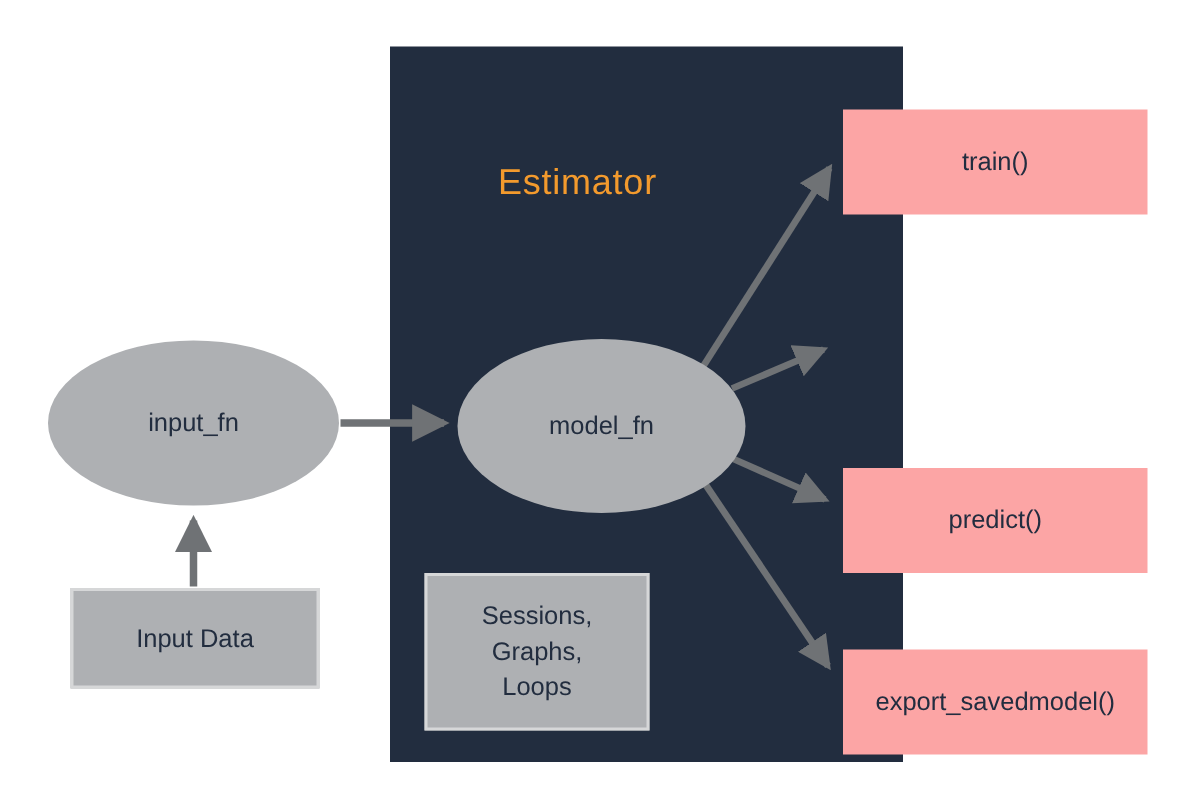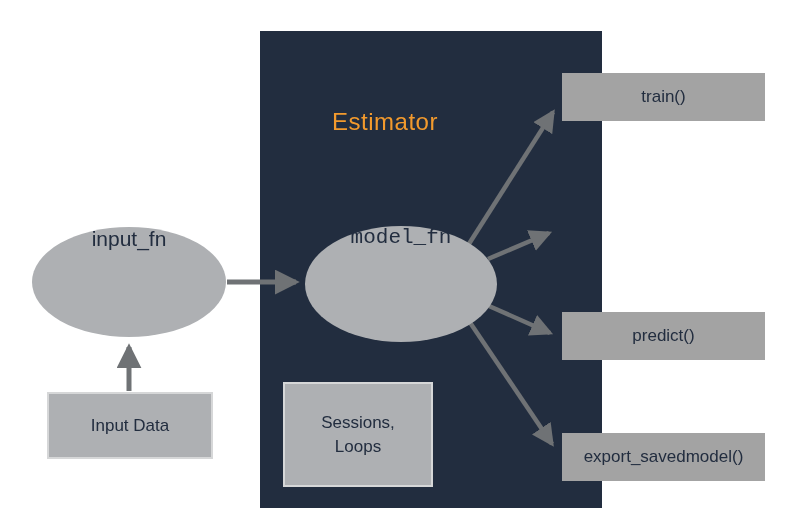--- a/index.html
+++ b/index.html
@@ -30,46 +30,47 @@
   .arrows {
     position: absolute;
     left: 0; top: 0;
     pointer-events: none;
   }
   .ellipse {
     position: absolute;
     background: #AEB0B3;
     border-radius: 50%;
     display: flex;
+    align-items: center;
     justify-content: center;
     color: #222D3F;
-    font-size: 21px;
+    font-size: 17px;
   }
   .ellipse.input-fn { left: 32px;  top: 227px; width: 194px; height: 110px; }
-  .ellipse.model-fn { left: 305px; top: 226px; width: 192px; height: 116px; font-family: Liberation Mono, monospace; }
+  .ellipse.model-fn { left: 305px; top: 226px; width: 192px; height: 116px; }
   .gray-box {
     position: absolute;
     background: #AEB0B3;
     border: 2px solid #D6D7D8;
     box-sizing: border-box;
     display: flex;
     align-items: center;
     justify-content: center;
     color: #222D3F;
     font-size: 17px;
     text-align: center;
   }
   .input-data { left: 47px; top: 392px; width: 166px; height: 67px; align-items: center; }
   .sessions   { left: 283px; top: 382px; width: 150px; height: 105px; line-height: 1.4; }
   .sessions span { display: block; }
   .method {
     position: absolute;
     left: 562px;
-    width: 203px; height: 48px;
-    background: #a3a3a3;
+    width: 203px; height: 70px;
+    background: #fca5a5;
     display: flex;
     align-items: center;
     justify-content: center;
     color: #222D3F;
     font-size: 17px;
   }
 </style>
 </head>
 <body>
 
@@ -107,20 +108,21 @@
     <span>model_fn</span>
   </div>
 
   <div class="gray-box input-data">
     <span>Input Data</span>
   </div>
 
   <div class="gray-box sessions">
     <div>
       <span>Sessions,</span>
+      <span>Graphs,</span>
       <span>Loops</span>
     </div>
   </div>
 
   <div class="method" style="top:73px">
     <span>train()</span>
   </div>
   <div class="method" style="top:433px">
     <span>export_savedmodel()</span>
   </div>

